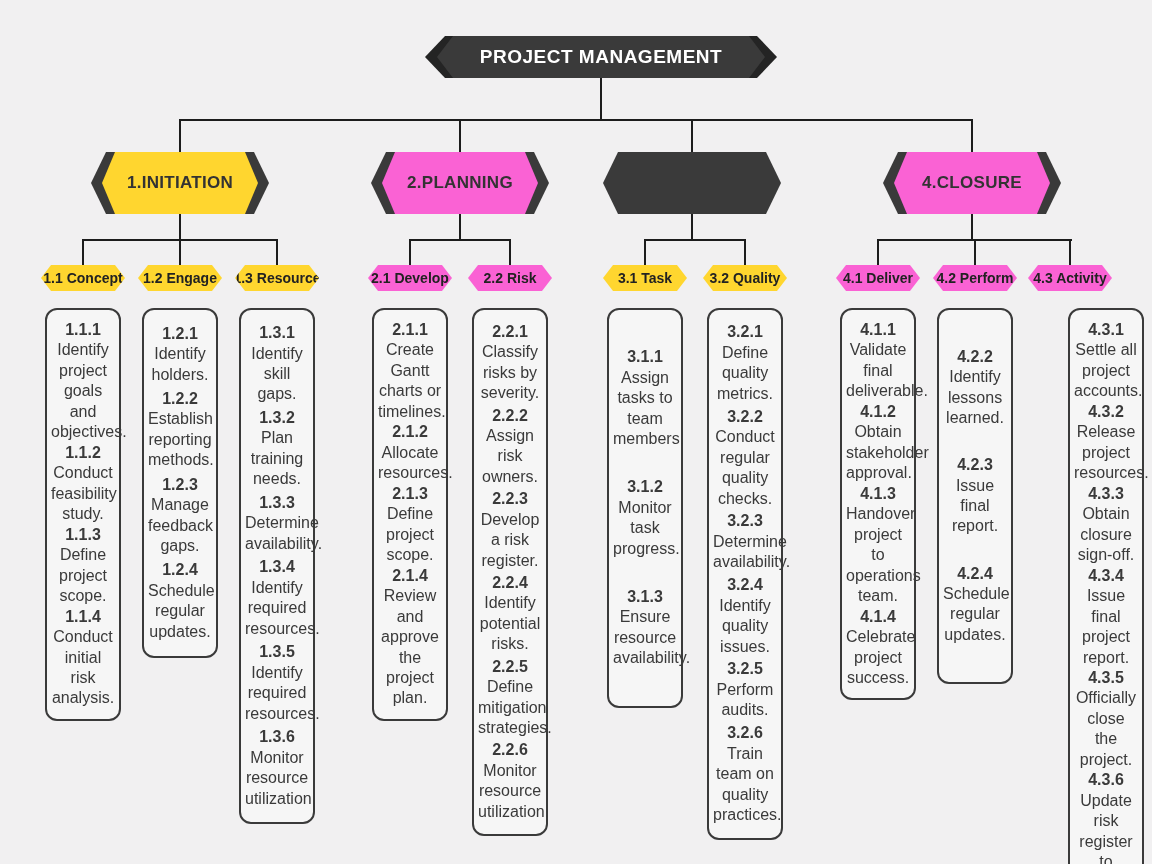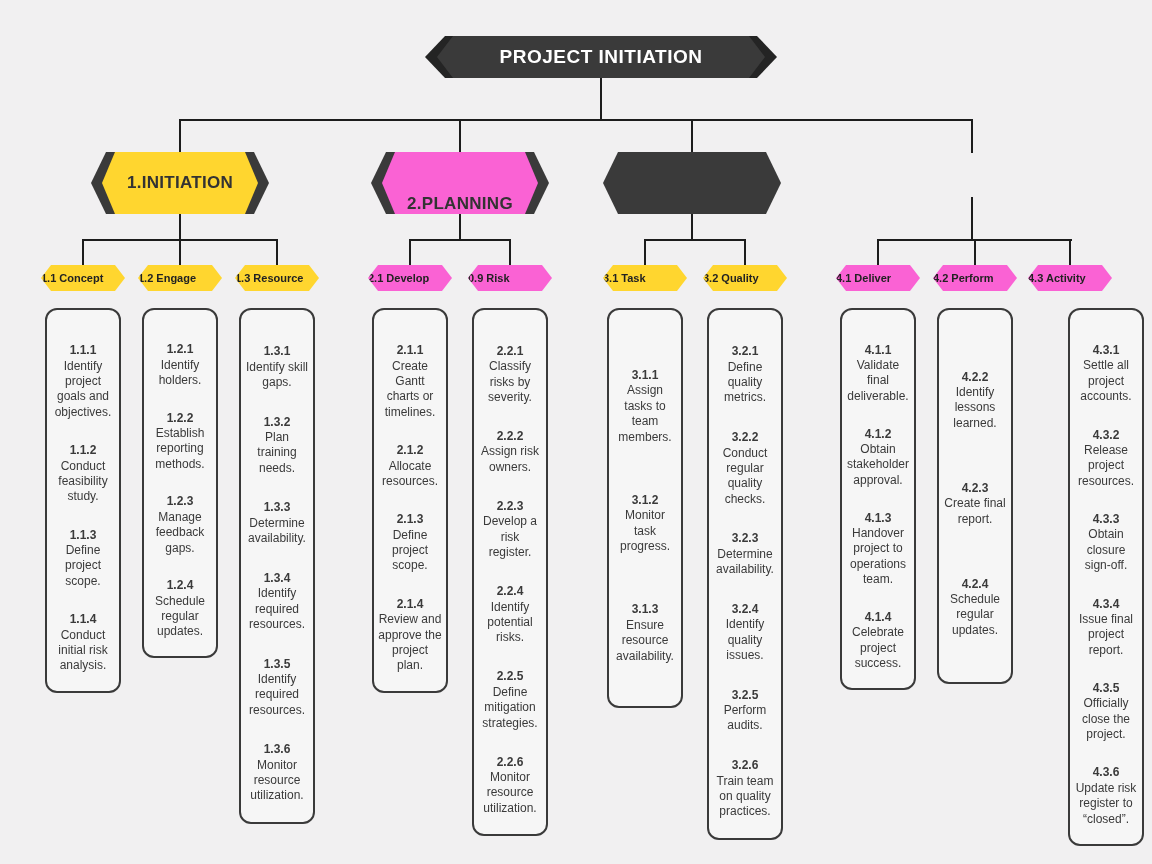--- a/index.html
+++ b/index.html
@@ -22,37 +22,37 @@
 
   
   .arrow-lg { position:absolute; top:152px; width:178px; height:62px; }
   .arrow-lg .back { position:absolute; inset:0; background: var(--dark, #3a3a3a);
     clip-path: polygon(15px 0, calc(100% - 15px) 0, 100% 50%, calc(100% - 15px) 100%, 15px 100%, 0 50%); }
   .arrow-lg .front { position:absolute; top:0; bottom:0; left:11px; right:11px;
     clip-path: polygon(13px 0, calc(100% - 13px) 0, 100% 50%, calc(100% - 13px) 100%, 13px 100%, 0 50%);
     display:flex; align-items:center; justify-content:center;
     font-weight:bold; font-size:17px; color:#333333; letter-spacing:.3px; }
   .arrow-lg.yellow .front { background: var(--yellow, #ffd62f); }
-  .arrow-lg.pink .front { background: var(--pink, #fa62d4); align-items: flex-end; }
+  .arrow-lg.pink .front { background: var(--pink, #fa62d4); }
 
   
   .arrow-sm { position:absolute; top:265px; width:84px; height:26px;
-    display:flex; align-items:center; justify-content:flex-start;
+    display:flex; align-items:center; justify-content:center;
     clip-path: polygon(10px 0, calc(100% - 10px) 0, 100% 50%, calc(100% - 10px) 100%, 10px 100%, 0 50%);
-    font-weight:bold; font-size:11px; color:#222222; white-space:nowrap; }
+    font-weight:bold; font-size:14px; color:#222222; white-space:nowrap; }
   .arrow-sm.yellow { background: var(--yellow, #ffd62f); }
   .arrow-sm.pink { background: var(--pink, #fa62d4); }
 
   
   .task-box { position:absolute; top:308px; width:76px; box-sizing:border-box;
     border:2px solid var(--dark, #3a3a3a); border-radius:12px;
     background: rgba(255,255,255,.4);
     padding:10px 4px; text-align:center; color: var(--text, #3a3a3a);
     display:flex; flex-direction:column; justify-content:space-evenly; }
-  .task { font-size:12px; line-height:1.28;margin-top:16px; }
+  .task { font-size:16px; line-height:1.28; }
   .task-num { font-weight:bold; }
 </style>
 </head>
 <body>
 
 <div class="stage">
 
   <div class="line" style="left:600px;top:78px;width:2px;height:43px"></div>
   <div class="line" style="left:179px;top:119px;width:794px;height:2px"></div>
   <div class="line" style="left:179px;top:119px;width:2px;height:34px"></div>
@@ -74,54 +74,60 @@
   <div class="line" style="left:509px;top:239px;width:2px;height:27px"></div>
   <div class="line" style="left:644px;top:239px;width:2px;height:27px"></div>
   <div class="line" style="left:744px;top:239px;width:2px;height:27px"></div>
   <div class="line" style="left:877px;top:239px;width:2px;height:27px"></div>
   <div class="line" style="left:974px;top:239px;width:2px;height:27px"></div>
   <div class="line" style="left:1069px;top:239px;width:2px;height:27px"></div>
 
   <div class="root">
     <div class="back"></div>
     <div class="front">
-        <span>PROJECT INITIATION</span>
+        <span>PROJECT MANAGEMENT</span>
       </div>
   </div>
 
   <div class="arrow-lg yellow" style="left:91px">
     <div class="back"></div>
     <div class="front">
         <span>1.INITIATION</span>
       </div>
   </div>
   <div class="arrow-lg pink" style="left:371px">
     <div class="back"></div>
     <div class="front">
         <span>2.PLANNING</span>
       </div>
   </div>
   <div class="arrow-lg yellow" style="left:603px">
     <div class="back"></div>
   </div>
+  <div class="arrow-lg pink" style="left:883px">
+    <div class="back"></div>
+    <div class="front">
+        <span>4.CLOSURE</span>
+      </div>
+  </div>
 
   <div class="arrow-sm yellow" style="left:41px">
       <span>1.1 Concept</span>
     </div>
   <div class="arrow-sm yellow" style="left:138px">
       <span>1.2 Engage</span>
     </div>
   <div class="arrow-sm yellow" style="left:235px">
       <span>1.3 Resource</span>
     </div>
   <div class="arrow-sm pink" style="left:368px">
       <span>2.1 Develop</span>
     </div>
   <div class="arrow-sm pink" style="left:468px">
-      <span>0.9 Risk</span>
+      <span>2.2 Risk</span>
     </div>
   <div class="arrow-sm yellow" style="left:603px">
       <span>3.1 Task</span>
     </div>
   <div class="arrow-sm yellow" style="left:703px">
       <span>3.2 Quality</span>
     </div>
   <div class="arrow-sm pink" style="left:836px">
       <span>4.1 Deliver</span>
     </div>
@@ -304,21 +310,21 @@
       </div>
   </div>
 
   <div class="task-box" style="left:937px;min-height:376px">
     <div class="task">
         <div class="task-num">4.2.2</div>
         <div class="task-text">Identify lessons learned.</div>
       </div>
     <div class="task">
         <div class="task-num">4.2.3</div>
-        <div class="task-text">Create final report.</div>
+        <div class="task-text">Issue final report.</div>
       </div>
     <div class="task">
         <div class="task-num">4.2.4</div>
         <div class="task-text">Schedule regular updates.</div>
       </div>
   </div>
 
   <div class="task-box" style="left:1068px;min-height:538px">
     <div class="task">
         <div class="task-num">4.3.1</div>

